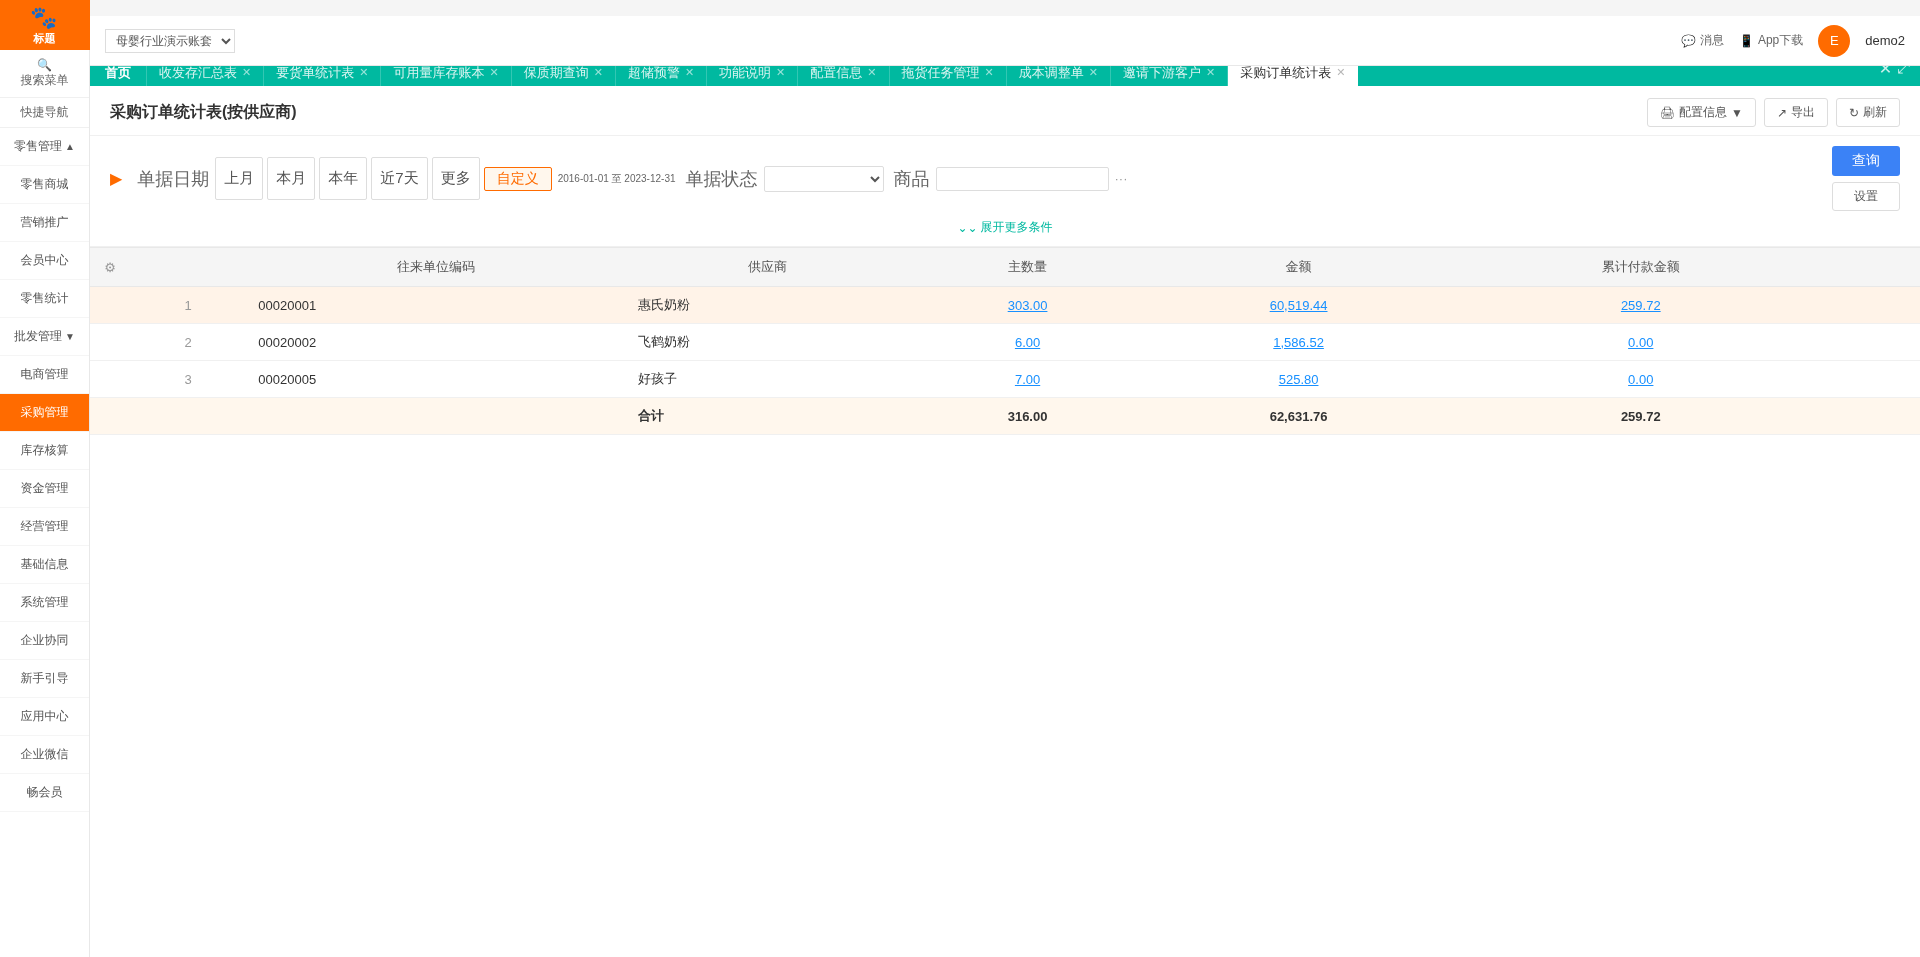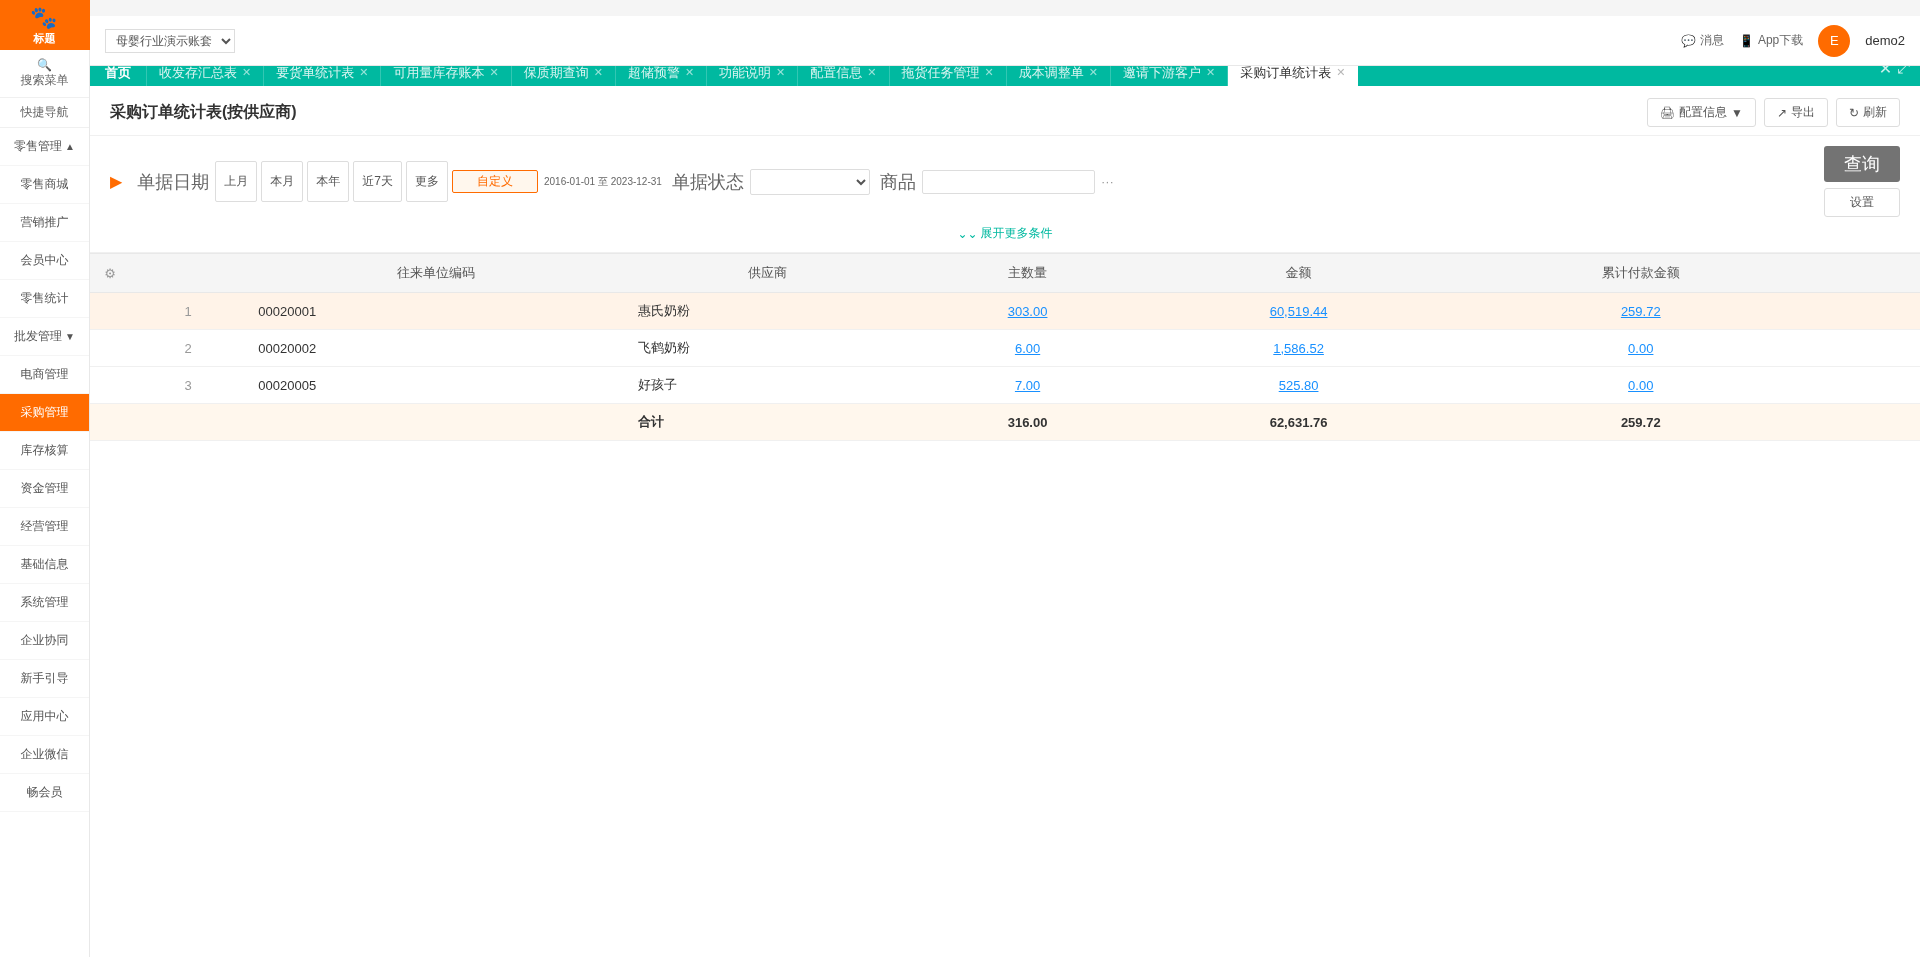--- a/index.html
+++ b/index.html
@@ -75,29 +75,29 @@
     .btn-print { display: flex; align-items: center; gap: 4px; padding: 5px 12px; border: 1px solid #ddd; background: #fff; font-size: 12px; color: #555; cursor: pointer; border-radius: 3px; }
     .btn-export { display: flex; align-items: center; gap: 4px; padding: 5px 12px; border: 1px solid #ddd; background: #fff; font-size: 12px; color: #555; cursor: pointer; border-radius: 3px; }
     .btn-refresh { display: flex; align-items: center; gap: 4px; padding: 5px 12px; border: 1px solid #ddd; background: #fff; font-size: 12px; color: #555; cursor: pointer; border-radius: 3px; }
 
     
     .filter-area { padding: 10px 20px; background: #fff; border-bottom: 1px solid #f0f0f0; }
     .filter-item { display: flex; align-items: center; gap: 6px; }
     .filter-label { font-size: 18px; color: #666; white-space: nowrap; }
     .filter-date-group { display: flex; align-items: center; gap: 4px; }
     .filter-date-btn {
-      padding: 11px 8px; font-size: 12px; border: 1px solid #ddd; background: #fff;
+      padding: 11px 8px; font-size: 15px; border: 1px solid #ddd; background: #fff;
       cursor: pointer; color: #555; border-radius: 2px;
     }
-    .filter-custom-tag { padding: 2px 24px; background: #fff7ed; border: 1px solid #ff6b00; color: #ff6b00; font-size: 12px; border-radius: 2px; }
+    .filter-custom-tag { padding: 2px 12px; background: #fff7ed; border: 1px solid #ff6b00; color: #ff6b00; font-size: 14px; border-radius: 2px; }
     .filter-date-range { font-size: 10px; color: #666; }
     .filter-select { border: 1px solid #ddd; padding: 4px 8px; font-size: 12px; color: #555; background: #fff; border-radius: 2px; min-width: 120px; }
     .filter-input { border: 1px solid #ddd; padding: 4px 8px; font-size: 12px; color: #555; background: #fff; border-radius: 2px; min-width: 150px; }
     .expand-btn { display: flex; align-items: center; gap: 3px; color: #00b9a0; font-size: 12px; cursor: pointer; margin: 8px auto 0; width: fit-content; }
-    .btn-query { padding: 6px 20px; background: #737373; color: #fff; border: none; font-size: 18px; cursor: pointer; border-radius: 3px; }
+    .btn-query { padding: 6px 20px; background: #3b82f6; color: #fff; border: none; font-size: 14px; cursor: pointer; border-radius: 3px; }
     .btn-settings { padding: 5px 12px; background: #fff; border: 1px solid #ddd; color: #555; font-size: 12px; cursor: pointer; border-radius: 3px; }
 
     
     .table-wrap { padding: 0 0 20px; }
     table { width: 100%; border-collapse: collapse; }
     thead tr { background: #f5f5f5; }
     th {
       padding: 10px 12px; text-align: center; font-size: 13px; color: #555; font-weight: normal;
       border-bottom: 1px solid #e8e8e8; border-top: 1px solid #e8e8e8;
     }

